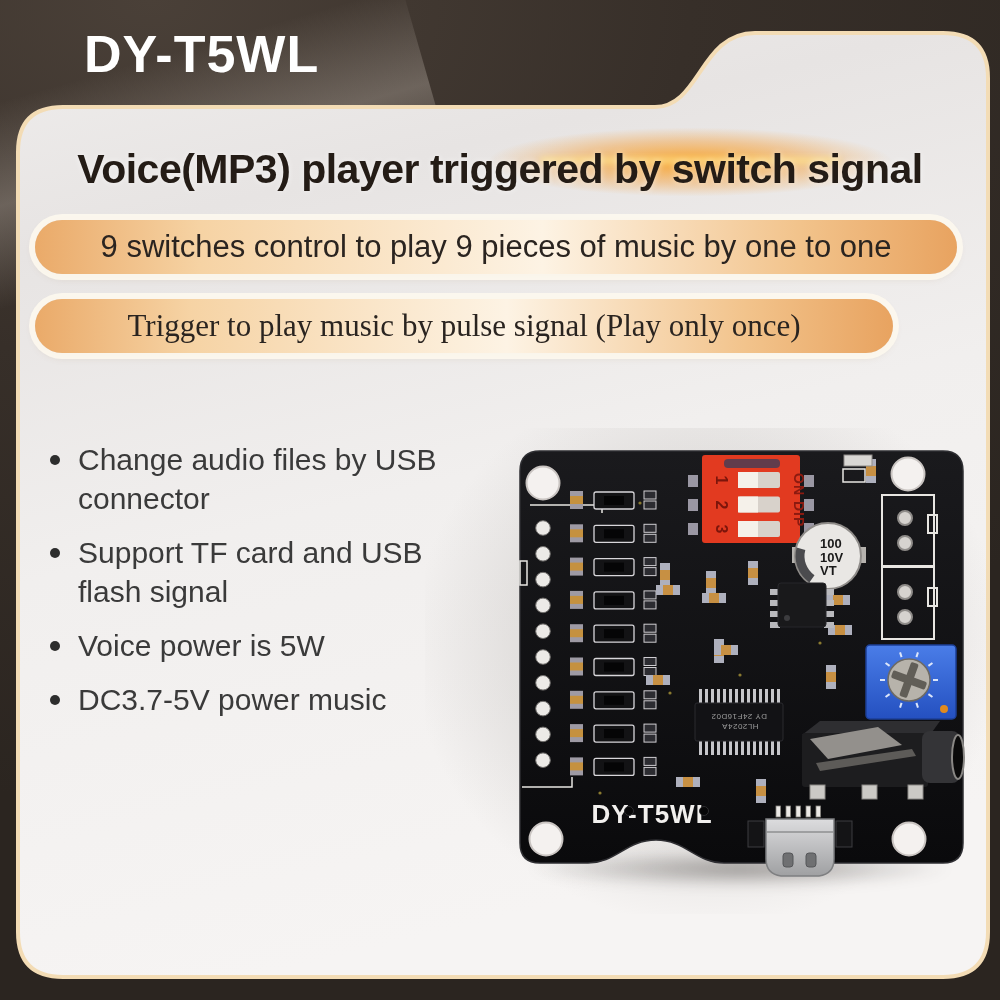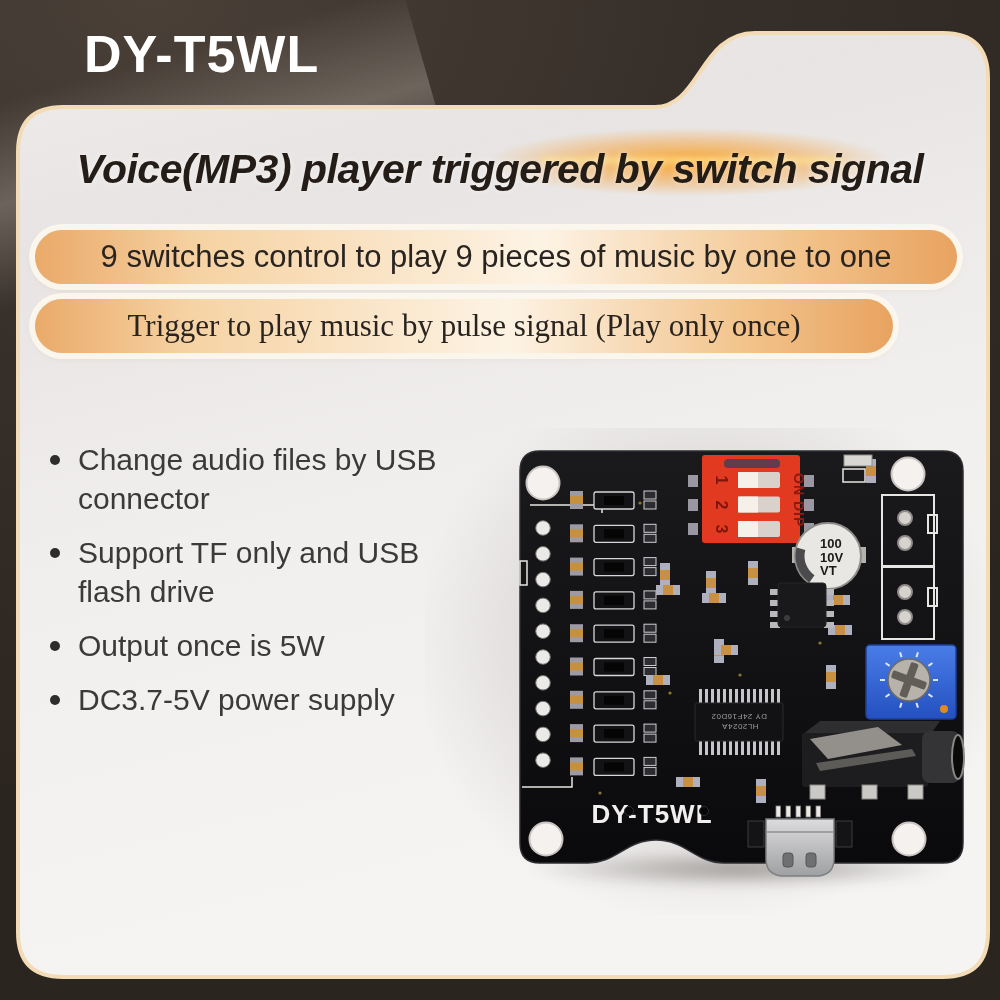--- a/index.html
+++ b/index.html
@@ -11,30 +11,30 @@
     background:linear-gradient(to bottom, rgba(215,205,195,0) 0%, rgba(215,205,195,0.30) 50%, rgba(215,205,195,0) 100%);}
   .model{position:absolute;left:84px;top:24px;font-size:52px;font-weight:bold;color:#ffffff;letter-spacing:1px;}
   .card-svg{position:absolute;left:0;top:0;}
   
   .flare{position:absolute;left:420px;top:116px;width:540px;height:92px;
     background:radial-gradient(closest-side, rgba(248,162,40,0.95) 0%, rgba(246,150,35,0.40) 45%, rgba(246,150,35,0) 75%);}
   .flare-core{position:absolute;left:540px;top:158px;width:300px;height:5px;border-radius:3px;
     background:rgba(255,225,140,0.95);filter:blur(3px);}
   .title{position:absolute;left:38px;top:140px;width:924px;margin:0;text-align:center;
     font-size:41px;line-height:58px;font-weight:bold;letter-spacing:-0.5px;color:#241c16;
-    text-shadow:0 0 6px rgba(255,255,255,0.55);font-style:italic;}
+    text-shadow:0 0 6px rgba(255,255,255,0.55);}
   
   .banner{position:absolute;left:35px;height:54px;border-radius:27px;
     text-align:center;font-size:31px;line-height:54px;color:#2a2420;
     background:linear-gradient(90deg,#eaaa69 0%,#f3c априка 0%);
     background:linear-gradient(90deg,#eaaa69 0%,#f6d3a4 18%,#fdf3e4 55%,#f3c астр 0%);
     background:linear-gradient(90deg,#eaaa69 0%,#f6d3a4 18%,#fdf3e4 55%,#f2c априcolor 0%);
     background:linear-gradient(90deg,#eaaa69 0%,#f6d3a4 18%,#fdf3e4 55%,#f2c38b 83%,#e8a360 100%);
     box-shadow:0 0 0 6px rgba(253,248,238,0.9), 0 3px 8px rgba(160,120,70,0.25);}
-  .b1{top:230px;width:922px;}
+  .b1{top:220px;width:922px;}
   .b2{top:299px;width:858px;font-family:Liberation Serif, serif;}
   .b3{top:364px;width:858px;}
   
   .features{position:absolute;left:48px;top:440px;width:420px;margin:0;padding:0;list-style:none;}
   .features li{position:relative;padding-left:30px;margin-bottom:15px;
     font-size:30px;line-height:39px;color:#3a3a3a;}
   .features li .dot{position:absolute;left:2px;top:15px;width:10px;height:10px;border-radius:50%;background:#2d2d2d;}
   
   .photo-backdrop{position:absolute;left:425px;top:428px;width:565px;height:486px;
     background:radial-gradient(ellipse at 50% 45%, rgba(182,178,175,0.55) 0%, rgba(182,178,175,0.25) 50%, rgba(182,178,175,0) 74%);}
@@ -70,23 +70,23 @@
 
   <div class="banner b1">
     <span>9 switches control to play 9 pieces of music by one to one</span>
   </div>
   <div class="banner b2">
     <span>Trigger to play music by pulse signal (Play only once)</span>
   </div>
 
   <ul class="features">
     <li><span class="dot"></span><span>Change audio files by USB connector</span></li>
-    <li><span class="dot"></span><span>Support TF only and USB flash drive</span></li>
-    <li><span class="dot"></span><span>Output once is 5W</span></li>
-    <li><span class="dot"></span><span>DC3.7-5V power supply</span></li>
+    <li><span class="dot"></span><span>Support TF card and USB flash signal</span></li>
+    <li><span class="dot"></span><span>Voice power is 5W</span></li>
+    <li><span class="dot"></span><span>DC3.7-5V power music</span></li>
   </ul>
 
   <div class="photo-backdrop"></div>
   <div class="board-shadow"></div>
 
   <svg class="pcb-svg" width="470" height="440" viewBox="0 0 470 440">
     <defs>
       <linearGradient id="boardGrad" x1="0" y1="0" x2="0" y2="1">
         <stop offset="0" stop-color="#1a1a1d"></stop>
         <stop offset="1" stop-color="#0a0a0c"></stop>

